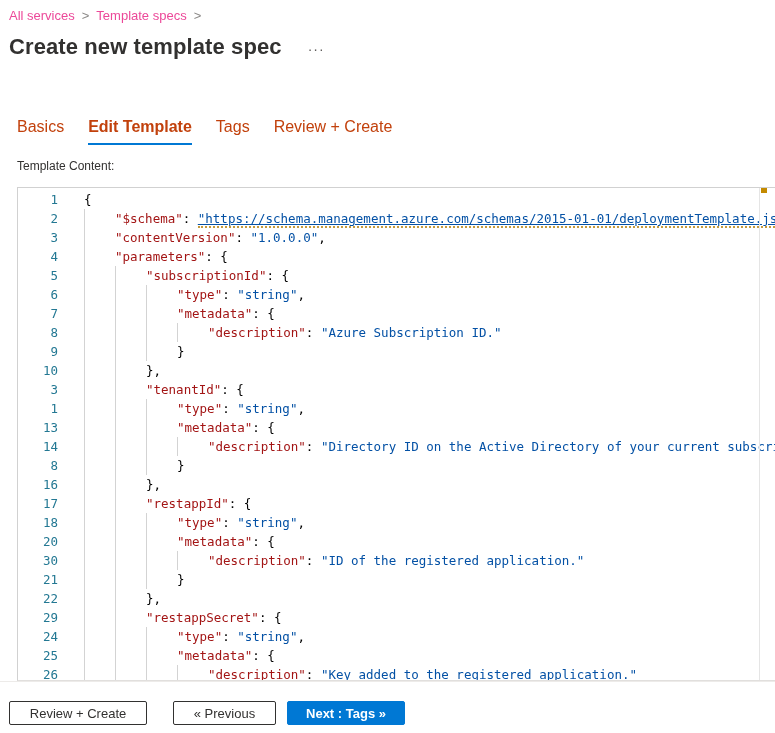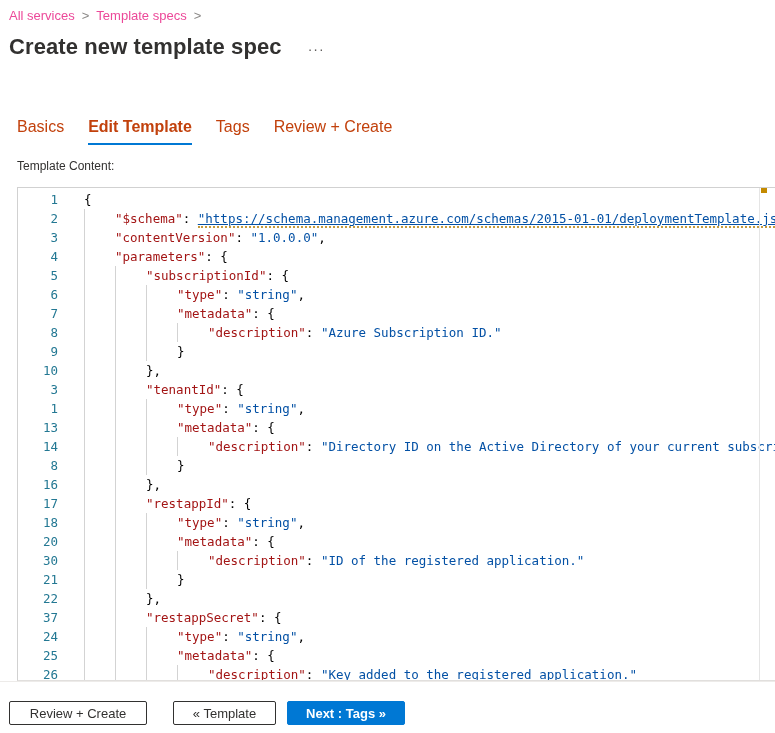--- a/index.html
+++ b/index.html
@@ -225,21 +225,21 @@
     </div>
 
     <div class="line">
       <span class="ln">22</span>
       <span class="guide" style="left:66px"></span>
       <span class="guide" style="left:97px"></span>
       <span class="txt" style="left:128px">},</span>
     </div>
 
     <div class="line">
-      <span class="ln">37</span>
+      <span class="ln">29</span>
       <span class="guide" style="left:66px"></span>
       <span class="guide" style="left:97px"></span>
       <span class="txt" style="left:128px"><span class="k">"restappSecret"</span>: {</span>
     </div>
 
     <div class="line">
       <span class="ln">24</span>
       <span class="guide" style="left:66px"></span>
       <span class="guide" style="left:97px"></span>
       <span class="guide" style="left:128px"></span>
@@ -263,14 +263,14 @@
       <span class="txt" style="left:190px"><span class="k">"description"</span>: <span class="s">"Key added to the registered application."</span></span>
     </div>
   </div>
   <div class="ruler"></div>
   <div class="ruler-mark"></div>
 </div>
 
 <div class="footer-line"></div>
 
 <button class="btn btn-outline" style="left:9px; width:138px;">Review + Create</button>
-<button class="btn btn-outline" style="left:173px; width:103px;">« Template</button>
+<button class="btn btn-outline" style="left:173px; width:103px;">« Previous</button>
 <button class="btn btn-primary" style="left:287px; width:118px;">Next : Tags »</button>
 
 </body></html>

